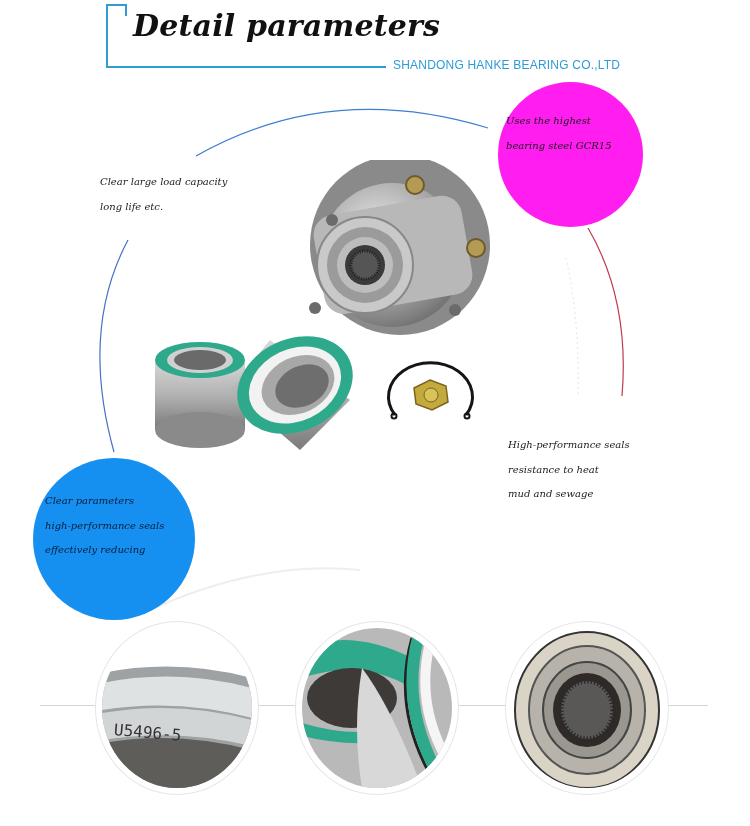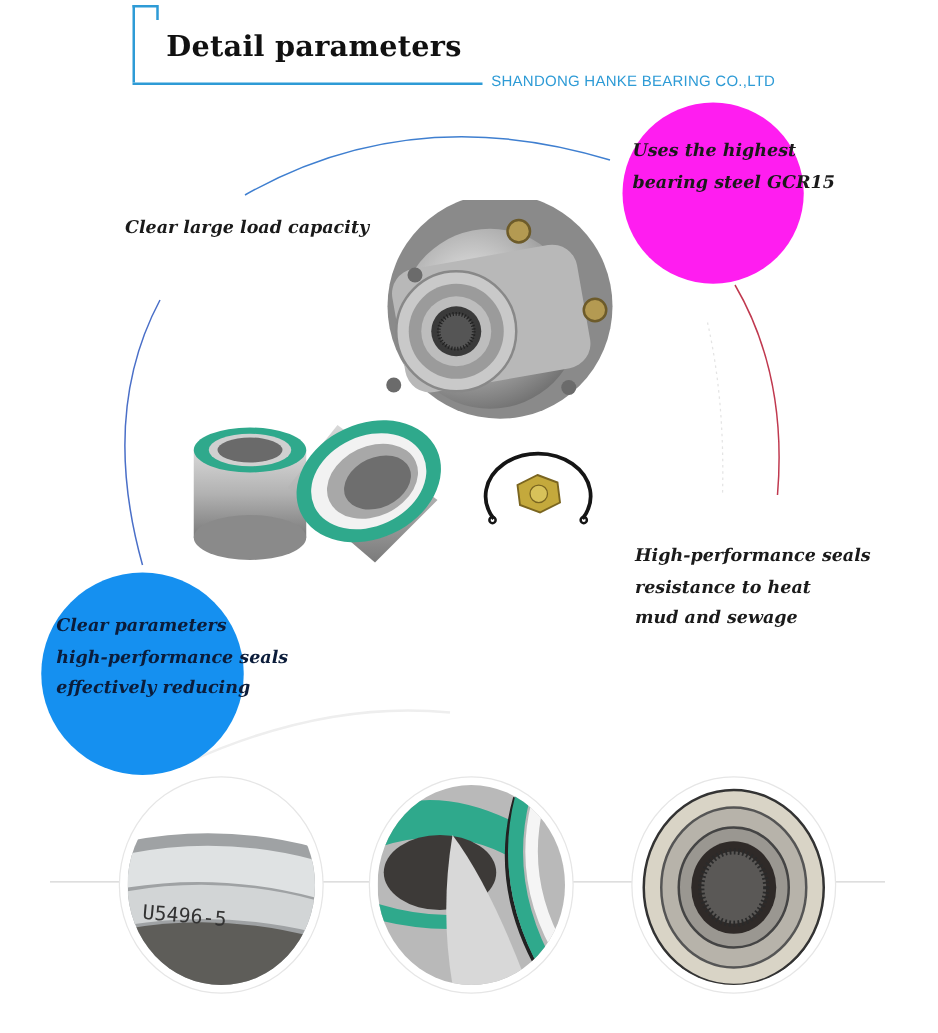--- a/index.html
+++ b/index.html
@@ -8,28 +8,28 @@
   .abs { position: absolute; }
 
   
   .hdr-frame { left: 106px; top: 4px; width: 0; height: 62px;
                border-left: 2px solid #2e9bd6; }
   .hdr-frame-top { left: 106px; top: 4px; width: 20px; height: 0;
                    border-top: 2px solid #2e9bd6; }
   .hdr-frame-bottom { left: 106px; top: 66px; width: 280px; height: 0;
                       border-top: 2px solid #2e9bd6; }
   .hdr-tick { left: 125px; top: 4px; width: 0; height: 12px; border-left: 2px solid #2e9bd6; }
-  .title { left: 133px; top: 24px; font-family: "DejaVu Serif", serif; 
-           font-weight: bold; font-size: 23px; color: #111; letter-spacing: 0.2px; }
+  .title { left: 133px; top: 8px; font-family: "DejaVu Serif", serif; font-style: italic;
+           font-weight: bold; font-size: 30px; color: #111; letter-spacing: 0.2px; }
   .company { left: 393px; top: 58px; font-family: "Liberation Sans", sans-serif;
              font-size: 12px; color: #2e9bd6; letter-spacing: 0.2px; white-space: nowrap; }
 
   
-  .feat { font-family: "DejaVu Serif", serif; font-style: italic; font-weight: bold;
-          font-size: 14px; color: #1a1a1a; line-height: 24.5px; white-space: nowrap; }
+  .feat { font-family: "DejaVu Serif", serif; font-style: italic; font-weight: normal;
+          font-size: 10px; color: #1a1a1a; line-height: 24.5px; white-space: nowrap; }
   .feat div { display: block; }
 
   .circle { border-radius: 50%; }
   .pink { left: 498px; top: 82px; width: 145px; height: 145px; background: #ff1df0; }
   .blue { left: 33px; top: 458px; width: 162px; height: 162px; background: #1590f0; }
 
   svg.arcs { left: 0; top: 0; }
 
   
   .product { left: 150px; top: 160px; width: 350px; height: 300px; }
@@ -58,20 +58,21 @@
   <path d="M 588 228 Q 630 300 622 396" fill="none" stroke="#c0394f" stroke-width="1.2"></path>
   <path d="M 566 258 Q 580 320 578 396" fill="none" stroke="#e4e4e4" stroke-width="1" stroke-dasharray="2,3"></path>
   <path d="M 150 610 Q 260 560 360 570" fill="none" stroke="#eeeeee" stroke-width="2"></path>
 </svg>
 
 <div class="abs circle pink"></div>
 <div class="abs circle blue"></div>
 
 <div class="abs feat" style="left:100px; top:170px;">
   <div>Clear large load capacity</div>
+  <div> long life etc.</div>
 </div>
 <div class="abs feat" style="left:506px; top:109px;">
   <div>Uses the highest</div>
   <div>bearing steel GCR15</div>
 </div>
 <div class="abs feat" style="left:508px; top:433px;">
   <div>High-performance seals</div>
   <div> resistance to heat</div>
   <div> mud and sewage</div>
 </div>

